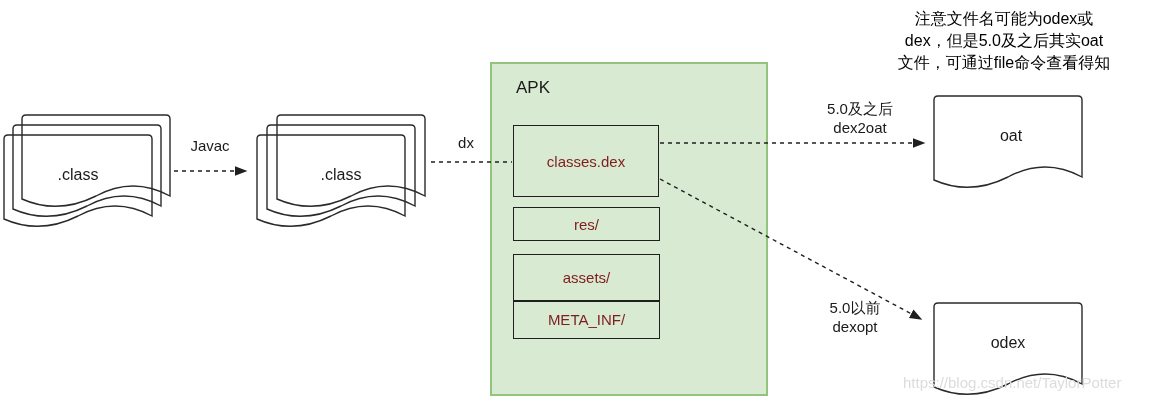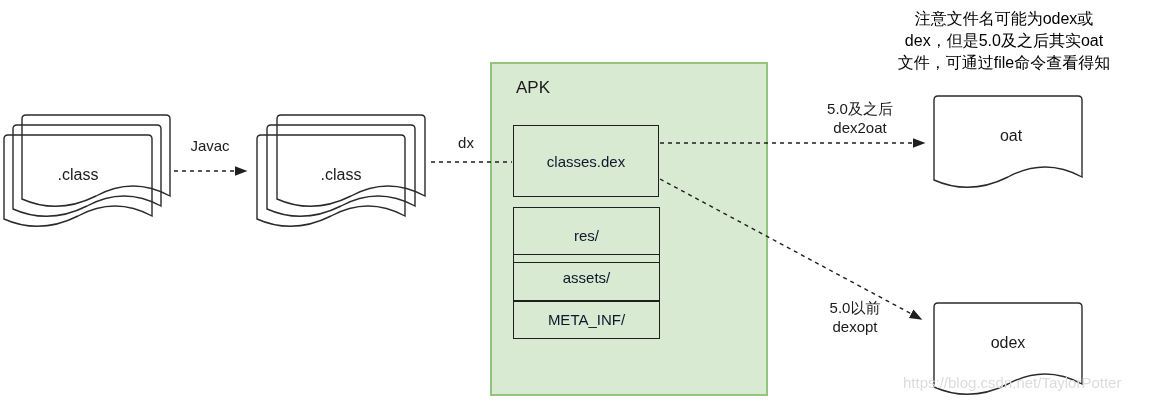--- a/index.html
+++ b/index.html
@@ -48,25 +48,25 @@
     left: 516px; top: 78px;
     font-size: 17px;
     color: #1a1a1a;
   }
   .apk-entry {
     display: flex;
     align-items: center;
     justify-content: center;
     border: 1.5px solid #1f1f1f;
     font-size: 15px;
-    color: #0f172a;
+    color: #7f1d1d;
     background: transparent;
   }
   .entry-classes { left: 513px; top: 125px; width: 146px; height: 72px; }
-  .entry-res     { left: 513px; top: 207px; width: 147px; height: 56px; }
+  .entry-res     { left: 513px; top: 207px; width: 147px; height: 34px; }
   .entry-assets  { left: 513px; top: 253.5px; width: 147px; height: 48px; }
   .entry-meta    { left: 513px; top: 300px; width: 147px; height: 39px; }
 
   
   .arrow-label {
     text-align: center;
     font-size: 15px;
     line-height: 19px;
     color: #1a1a1a;
   }

